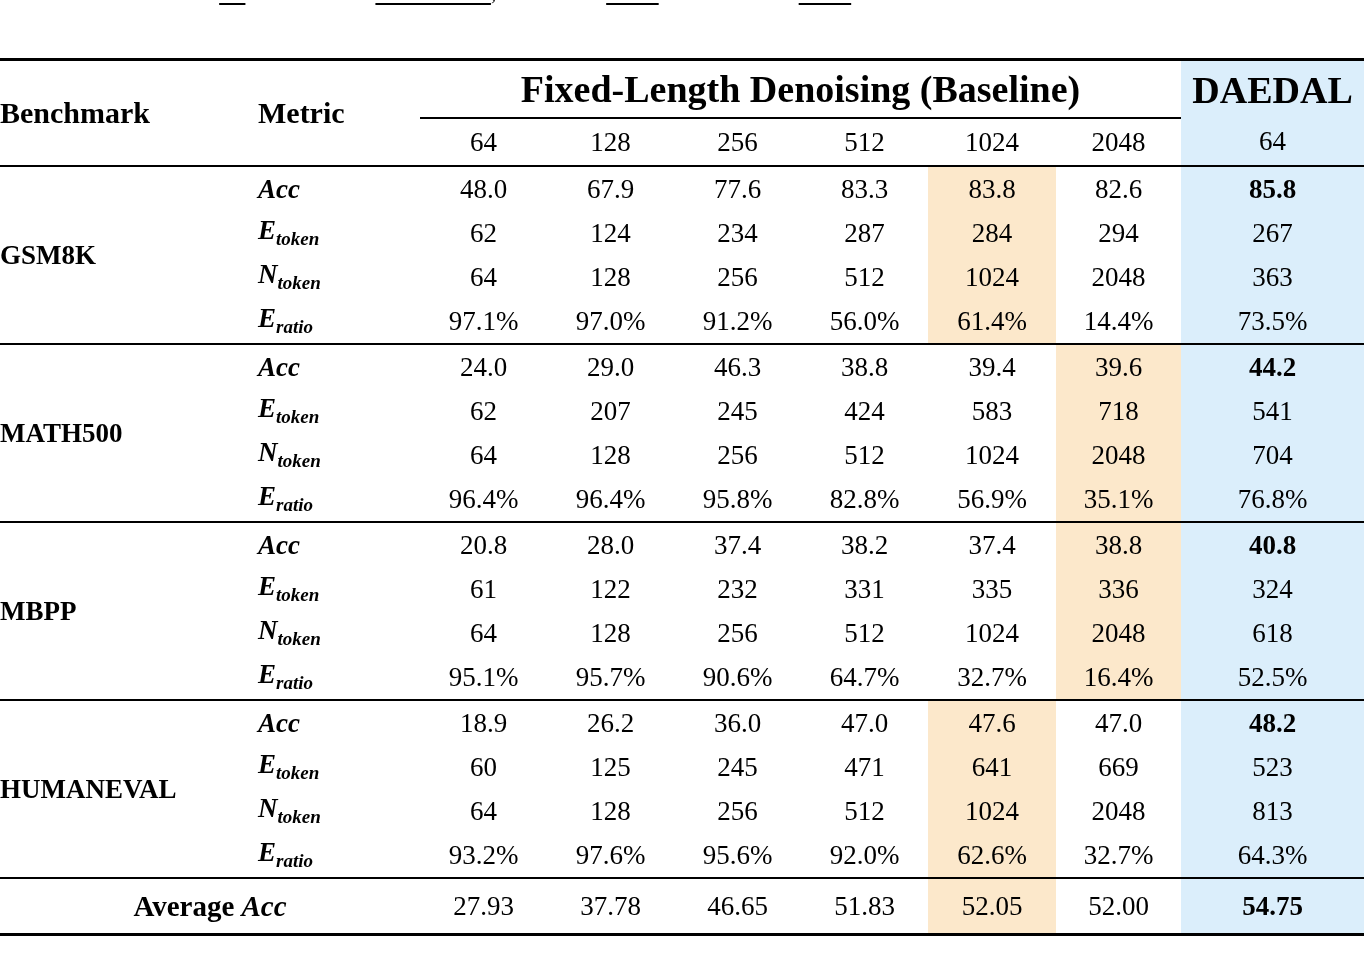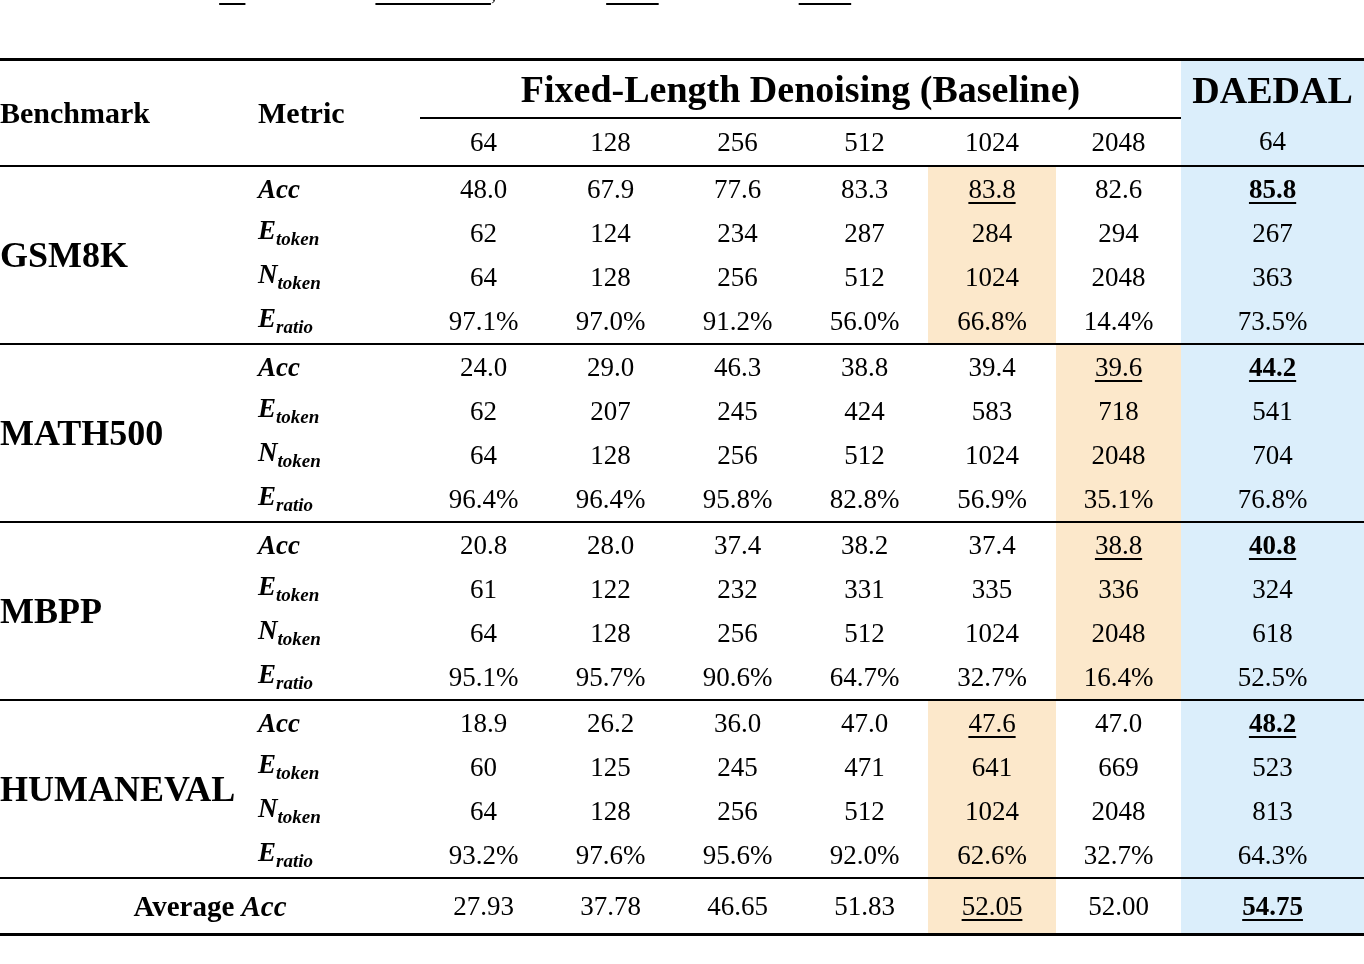--- a/index.html
+++ b/index.html
@@ -39,31 +39,31 @@
 
   .rule-thick{border-top:3.5px solid #000;}
 
   tr.rowsep > td{border-top:2px solid #000;}
 
   .hl-orange{background:#FCE8CB;}
   .hl-blue{background:#DBEEFB;}
 
   td.num{text-align:center;vertical-align:middle;height:44px;font-size:27px;}
   td.bench{
-    font-weight:bold;font-size:36px;text-align:left;
+    font-weight:bold;font-size:27px;text-align:left;
     padding-left:18px;vertical-align:middle;
   }
   td.metric{
     text-align:left;padding-left:20px;vertical-align:middle;
     font-size:27px;height:44px;
   }
   .mlabel{font-style:italic;font-weight:bold;font-family:"Liberation Serif","DejaVu Serif",serif;}
   .mlabel .sub{font-size:19px;font-style:italic;font-weight:bold;vertical-align:sub;letter-spacing:0;}
 
-  .u{text-decoration:underline;text-underline-offset:4px;text-decoration-thickness:2px;}
+  .u{text-underline-offset:4px;text-decoration-thickness:2px;}
   .b{font-weight:bold;text-align:center;}
 
   
   th.hbench,th.hmetric{
     font-weight:bold;font-size:30px;text-align:left;vertical-align:middle;
   }
   th.hbench{padding-left:18px;}
   th.hmetric{padding-left:20px;}
   th.hgroup{
     font-weight:bold;font-size:38px;text-align:center;vertical-align:middle;
@@ -150,21 +150,21 @@
           <td class="num hl-orange">1024</td>
           <td class="num">2048</td>
           <td class="num hl-blue">363</td>
         </tr>
         <tr>
           <td class="metric"><span class="mlabel">E<span class="sub">ratio</span></span></td>
           <td class="num">97.1%</td>
           <td class="num">97.0%</td>
           <td class="num">91.2%</td>
           <td class="num">56.0%</td>
-          <td class="num hl-orange">66.8%</td>
+          <td class="num hl-orange">61.4%</td>
           <td class="num">14.4%</td>
           <td class="num hl-blue">73.5%</td>
         </tr>
         <tr class="rowsep">
           <td class="bench" rowspan="4" style="border-top: 2px solid rgb(0, 0, 0);">MATH500</td>
           <td class="metric"><span class="mlabel">Acc</span></td>
           <td class="num">24.0</td>
           <td class="num">29.0</td>
           <td class="num">46.3</td>
           <td class="num">38.8</td>

